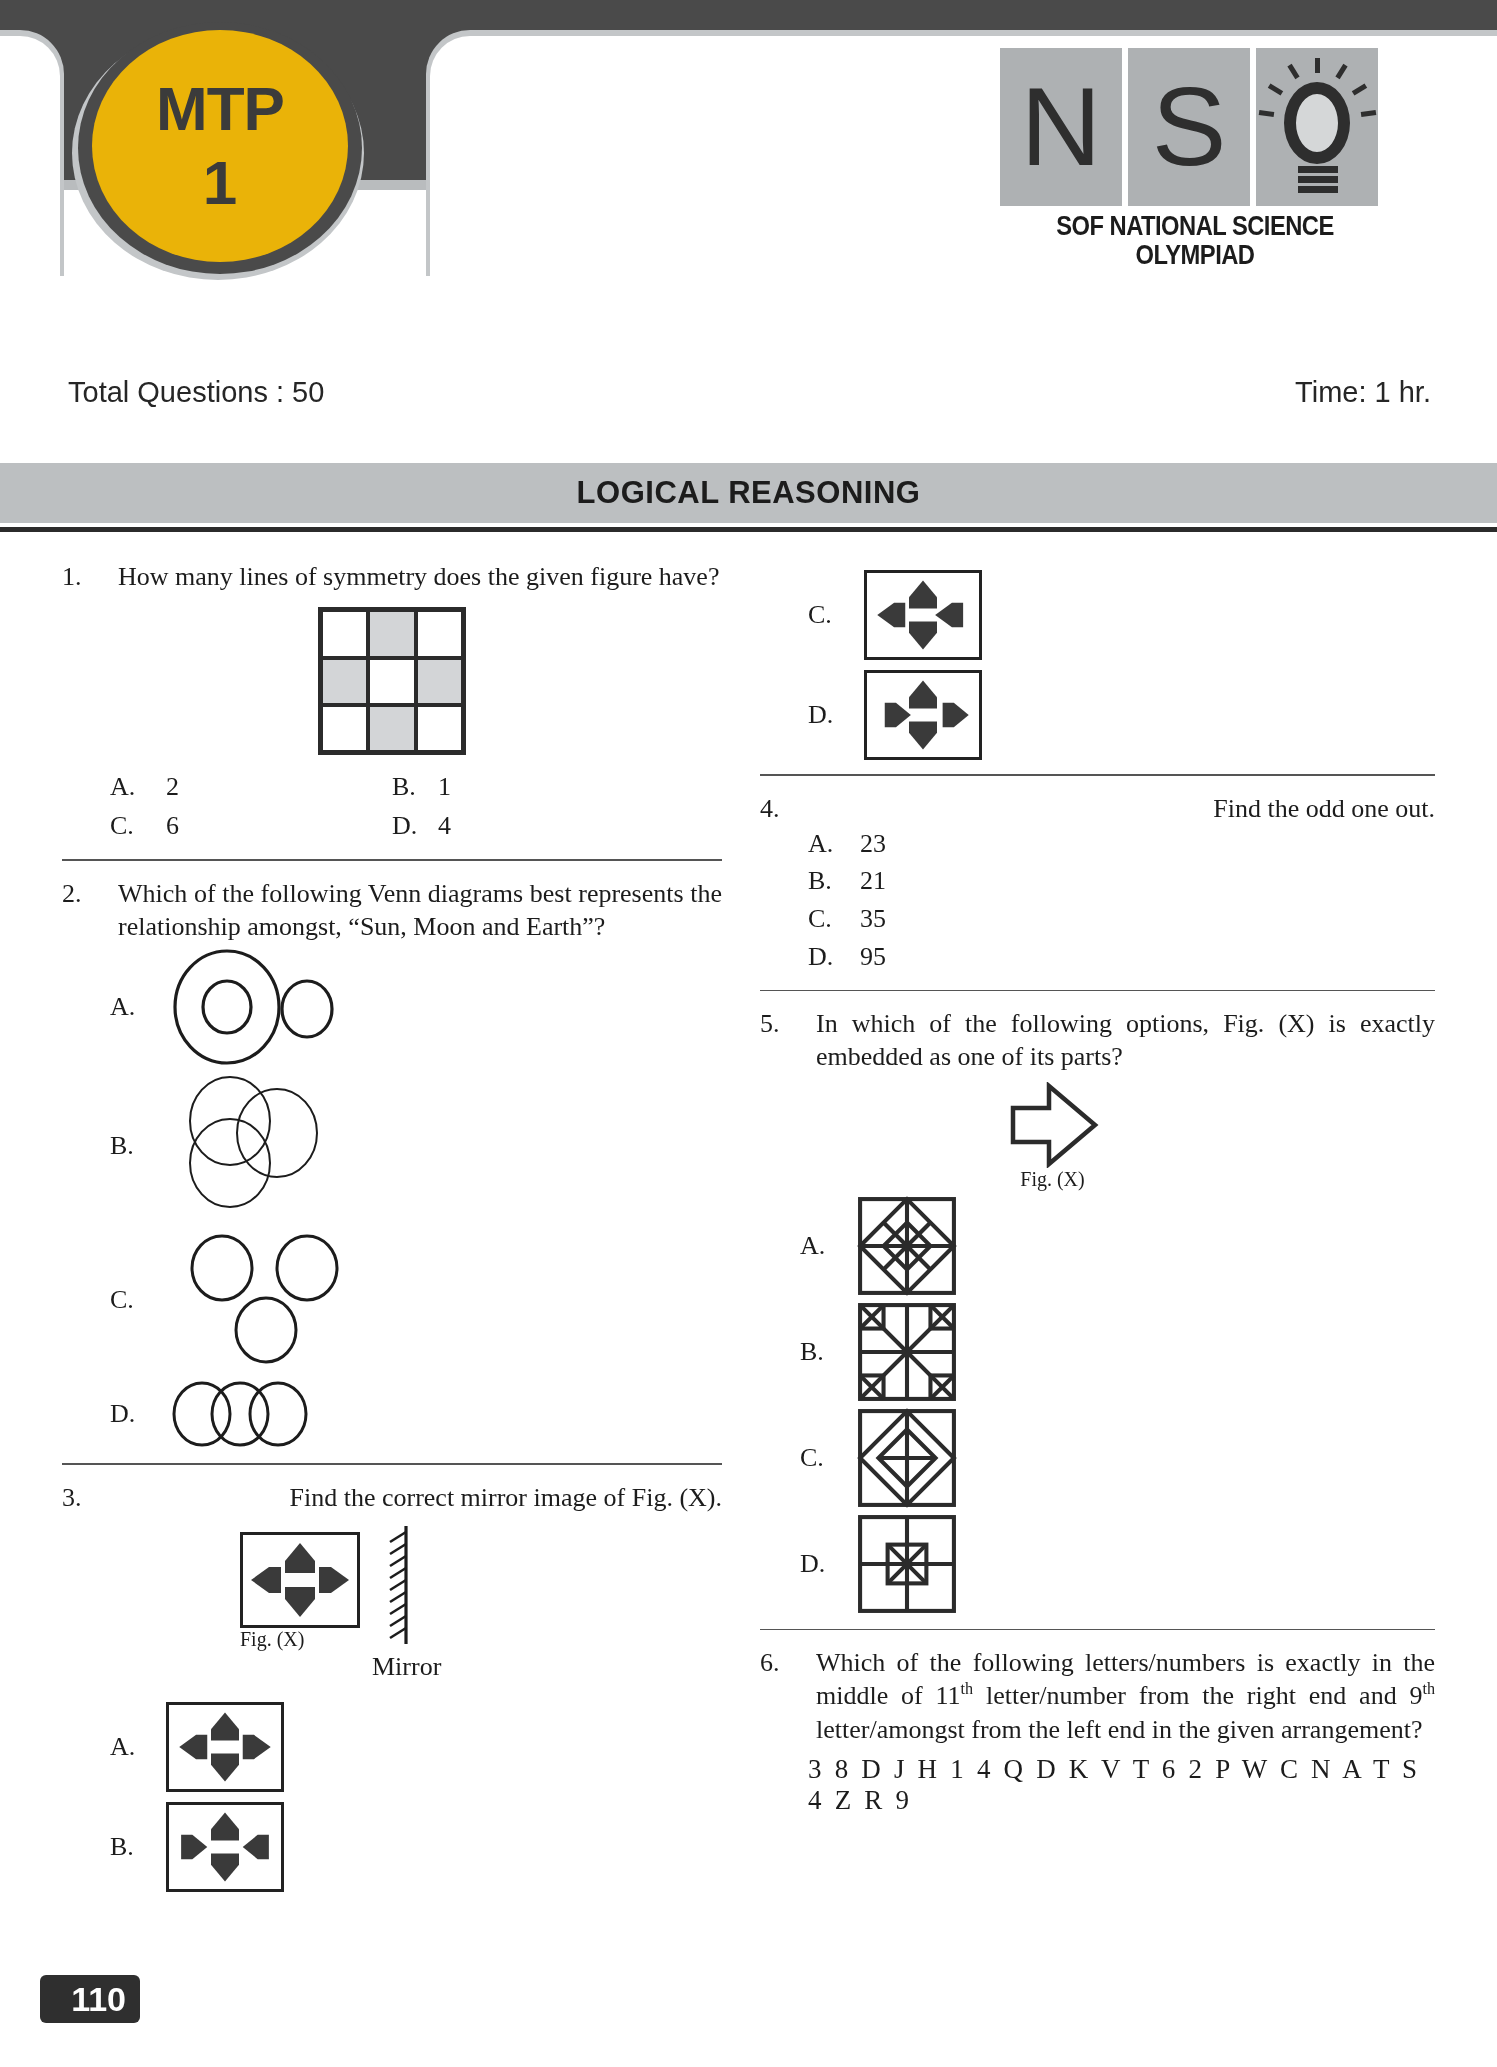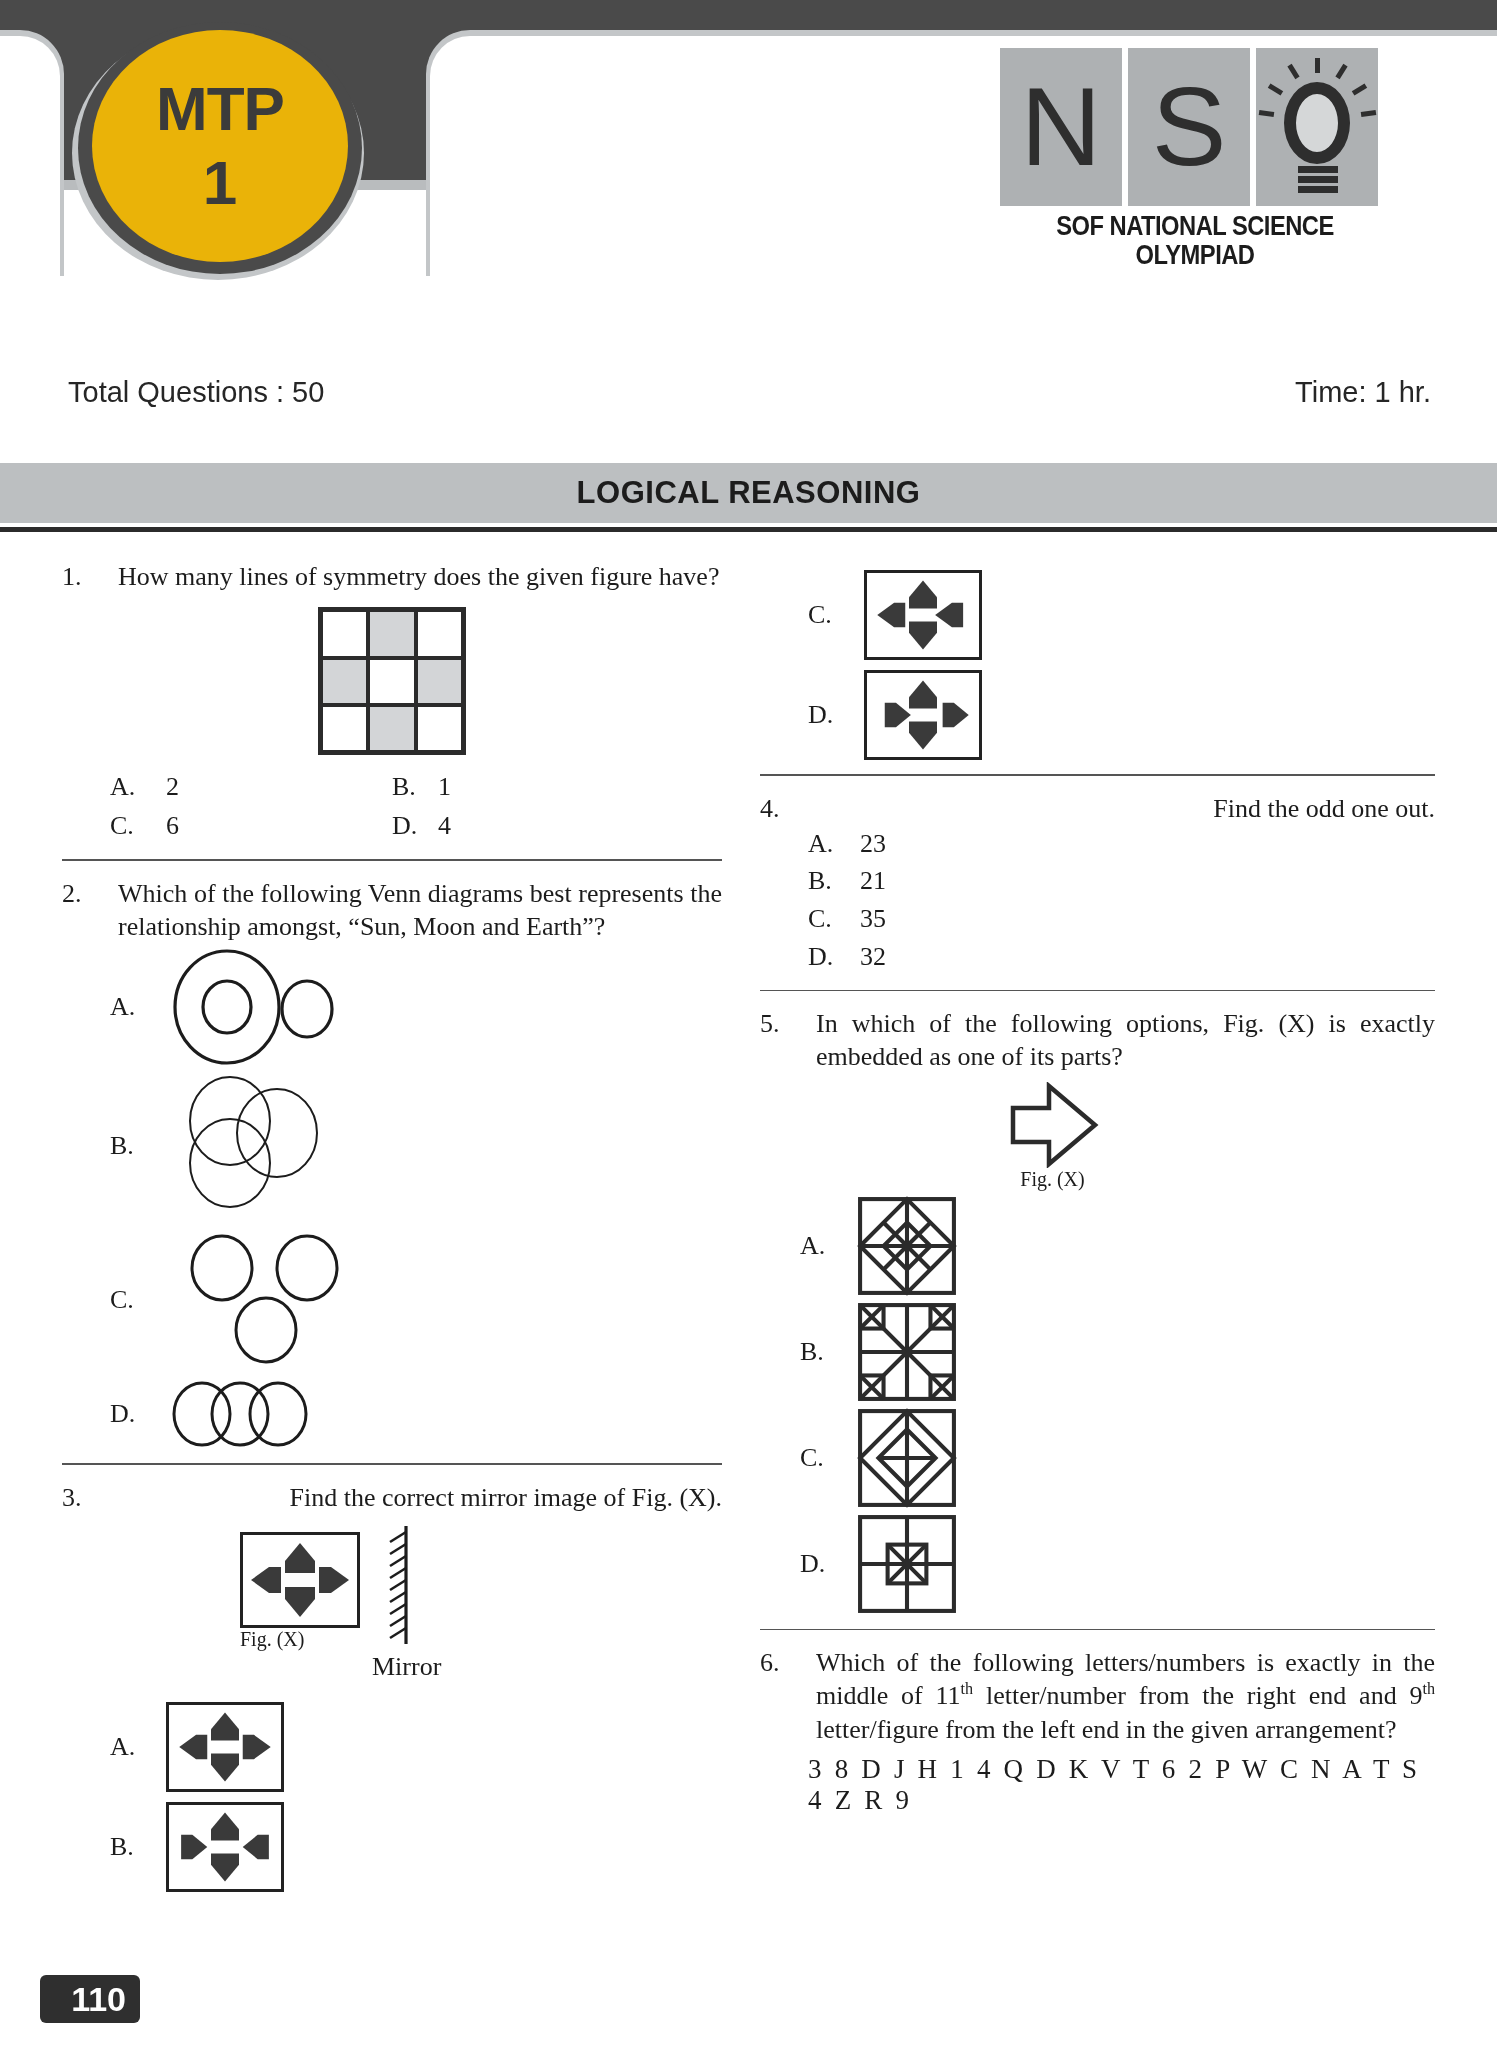--- a/index.html
+++ b/index.html
@@ -420,21 +420,21 @@
       <div class="opt-line">
         <div class="ol">B.</div>
         <div>21</div>
       </div>
       <div class="opt-line">
         <div class="ol">C.</div>
         <div>35</div>
       </div>
       <div class="opt-line">
         <div class="ol">D.</div>
-        <div>32</div>
+        <div>95</div>
       </div>
     </div>
   </div>
   <div class="divider thin"></div>
 
   <div class="q">
     <div class="qhead">
       <div class="qnum">5.</div>
       <div class="qtext">In which of the following options, Fig. (X) is exactly embedded as one of its parts?</div>
     </div>
@@ -514,21 +514,21 @@
         </g>
       </svg>
     </div>
   </div>
   <div class="divider thin"></div>
 
   <div class="q">
     <div class="qhead">
       <div class="qnum">6.</div>
       <div class="qtext">
-        <span>Which of the following letters/numbers is exactly in the middle of 11</span><sup>th</sup><span> letter/number from the right end and 9</span><sup>th</sup><span> letter/figure from the left end in the given arrangement?</span>
+        <span>Which of the following letters/numbers is exactly in the middle of 11</span><sup>th</sup><span> letter/number from the right end and 9</span><sup>th</sup><span> letter/amongst from the left end in the given arrangement?</span>
       </div>
     </div>
     <div class="arrangement">3 8 D J H 1 4 Q D K V T 6 2 P W C N A T S 4 Z R 9</div>
   </div>
 </div>
 
 <div class="footer">
   <div class="pgbadge">
     <span>110</span>
   </div>

